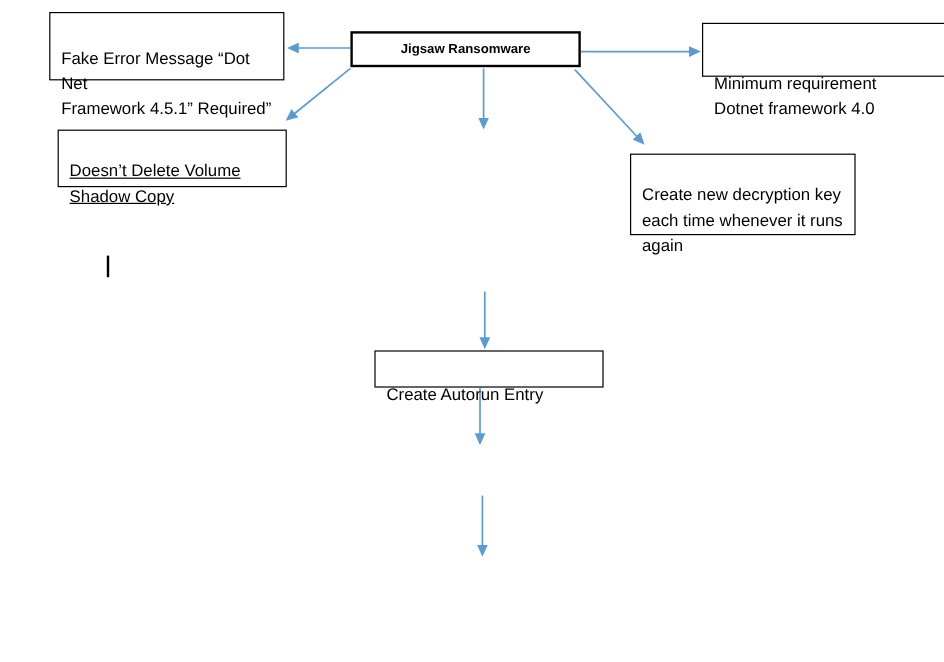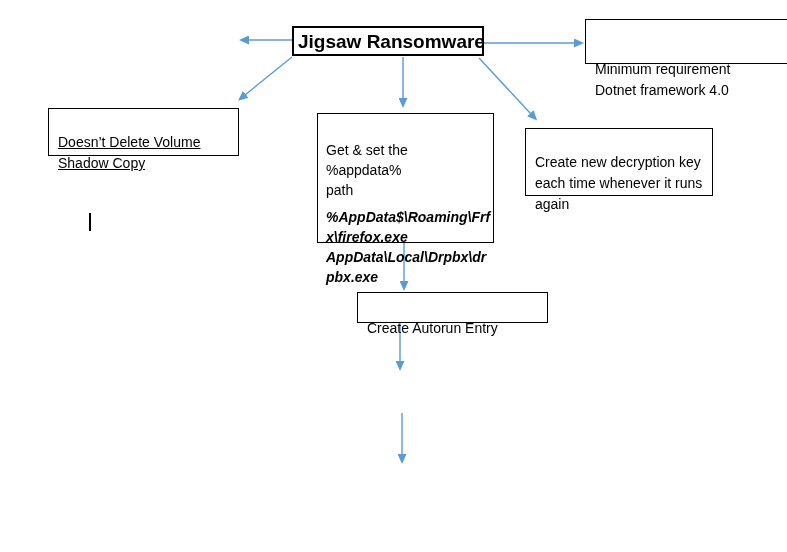--- a/index.html
+++ b/index.html
@@ -24,32 +24,32 @@
     border: 1.5px solid #000000;
     box-sizing: border-box;
     font-size: 14px;
     line-height: 21px;
     white-space: pre-line;
     padding: 5px 9px 0 9px;
   }
   .node-jigsaw {
     border-width: 2px;
     font-weight: bold;
-    font-size: 19px;
+    font-size: 11px;
     text-align: center;
     padding: 3px 4px 0 4px;
     white-space: nowrap;
   }
   .node-fake-error   { left: 41px;  top: 10px;  width: 196px; height: 57px; padding-top: 6px; }
   .node-jigsaw       { left: 292px; top: 26px;  width: 192px; height: 30px; }
   .node-minimum      { left: 585px; top: 19px;  width: 220px; height: 45px; padding-top: 18px; }
   .node-shadow       { left: 48px;  top: 108px; width: 191px; height: 48px; padding-top: 2px; text-decoration: underline; }
   .node-appdata      { left: 317px; top: 113px; width: 177px; height: 130px; line-height: 20px; padding: 6px 6px 0 8px; }
   .node-decryption   { left: 525px; top: 128px; width: 188px; height: 68px; padding-top: 2px; }
-  .node-autorun      { left: 312px; top: 292px; width: 191px; height: 31px; padding-top: 4px; margin-left: 45px; }
+  .node-autorun      { left: 312px; top: 292px; width: 191px; height: 31px; padding-top: 4px; }
   .node-search       { left: 306px; top: 373px; width: 195px; height: 40px; padding-top: 7px; }
   .node-encrypts     { left: 305px; top: 468px; width: 192px; height: 72px; padding-top: 3px; line-height: 22px; }
   .path-text {
     display: block;
     font-weight: bold;
     font-style: italic;
     margin-top: 7px;
   }
   .fun-highlight { font-weight: bold; font-style: italic; }
   .text-cursor {
@@ -73,43 +73,39 @@
     <line x1="292" y1="40" x2="248" y2="40" stroke="#5B9BD5" stroke-width="1.4" marker-end="url(#arrowhead)"></line>
     <line x1="484" y1="43" x2="575" y2="43" stroke="#5B9BD5" stroke-width="1.4" marker-end="url(#arrowhead)"></line>
     <line x1="292" y1="57" x2="245" y2="95" stroke="#5B9BD5" stroke-width="1.4" marker-end="url(#arrowhead)"></line>
     <line x1="403" y1="57" x2="403" y2="99" stroke="#5B9BD5" stroke-width="1.4" marker-end="url(#arrowhead)"></line>
     <line x1="479" y1="58" x2="531" y2="114" stroke="#5B9BD5" stroke-width="1.4" marker-end="url(#arrowhead)"></line>
     <line x1="404" y1="243" x2="404" y2="282" stroke="#5B9BD5" stroke-width="1.4" marker-end="url(#arrowhead)"></line>
     <line x1="400" y1="323" x2="400" y2="362" stroke="#5B9BD5" stroke-width="1.4" marker-end="url(#arrowhead)"></line>
     <line x1="402" y1="413" x2="402" y2="455" stroke="#5B9BD5" stroke-width="1.4" marker-end="url(#arrowhead)"></line>
   </svg>
 
+  <div class="node node-fake-error">
+    <span>Fake Error Message “Dot Net
+Framework 4.5.1” Required”</span>
+  </div>
 
   <div class="node node-jigsaw">
     <span>Jigsaw Ransomware</span>
   </div>
 
   <div class="node node-minimum">
     <span>Minimum requirement
 Dotnet framework 4.0</span>
   </div>
 
   <div class="node node-shadow">
     <span>Doesn’t Delete Volume
 Shadow Copy</span>
   </div>
 
-  <div class="node node-appdata">
-    <span>Get &amp; set the %appdata%
-path</span>
-    <span class="path-text">%AppData$\Roaming\Frf
-x\firefox.exe
-AppData\Local\Drpbx\dr
-pbx.exe</span>
-  </div>
 
   <div class="node node-decryption">
     <span>Create new decryption key
 each time whenever it runs
 again</span>
   </div>
 
   <div class="node node-autorun">
     <span>Create Autorun Entry</span>
   </div>

